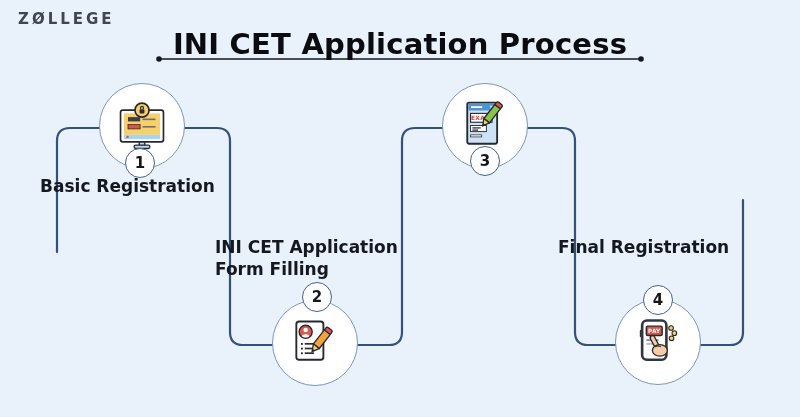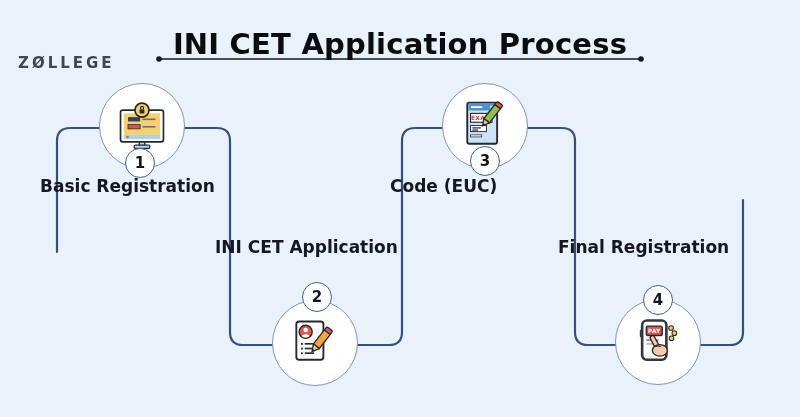--- a/index.html
+++ b/index.html
@@ -8,21 +8,20 @@
     position: relative;
     width: 800px; height: 417px;
     background: #e9f1fb;
     font-family: "DejaVu Sans", "Liberation Sans", sans-serif;
     overflow: hidden;
   }
   .logo {
     position: absolute; left: 18px; top: 10px;
     font-size: 15px; font-weight: 700; letter-spacing: 3px;
     color: #41464e;
-    margin-top: 44px;
   }
   .title {
     position: absolute; left: 0; top: 19px; width: 800px;
     text-align: center;
     font-size: 29px; font-weight: 800; letter-spacing: 0.2px;
     color: #0a0c10;
     margin-top: 8px;
   }
   .flow-svg { position: absolute; left: 0; top: 0; z-index: 0; }
   .big-circle {
@@ -174,19 +173,19 @@
   </div>
 <div class="num-circle nc4">
     <span>4</span>
   </div>
 
 <div class="step-label sl1">
   <div>Basic Registration</div>
 </div>
 <div class="step-label sl2">
   <div>INI CET Application</div>
+  <div>Form Filling</div>
 </div>
 <div class="step-label sl3">
-  <div>Code (EUC)</div>
 </div>
 <div class="step-label sl4">
   <div>Final Registration</div>
 </div>
 
 </body></html>

